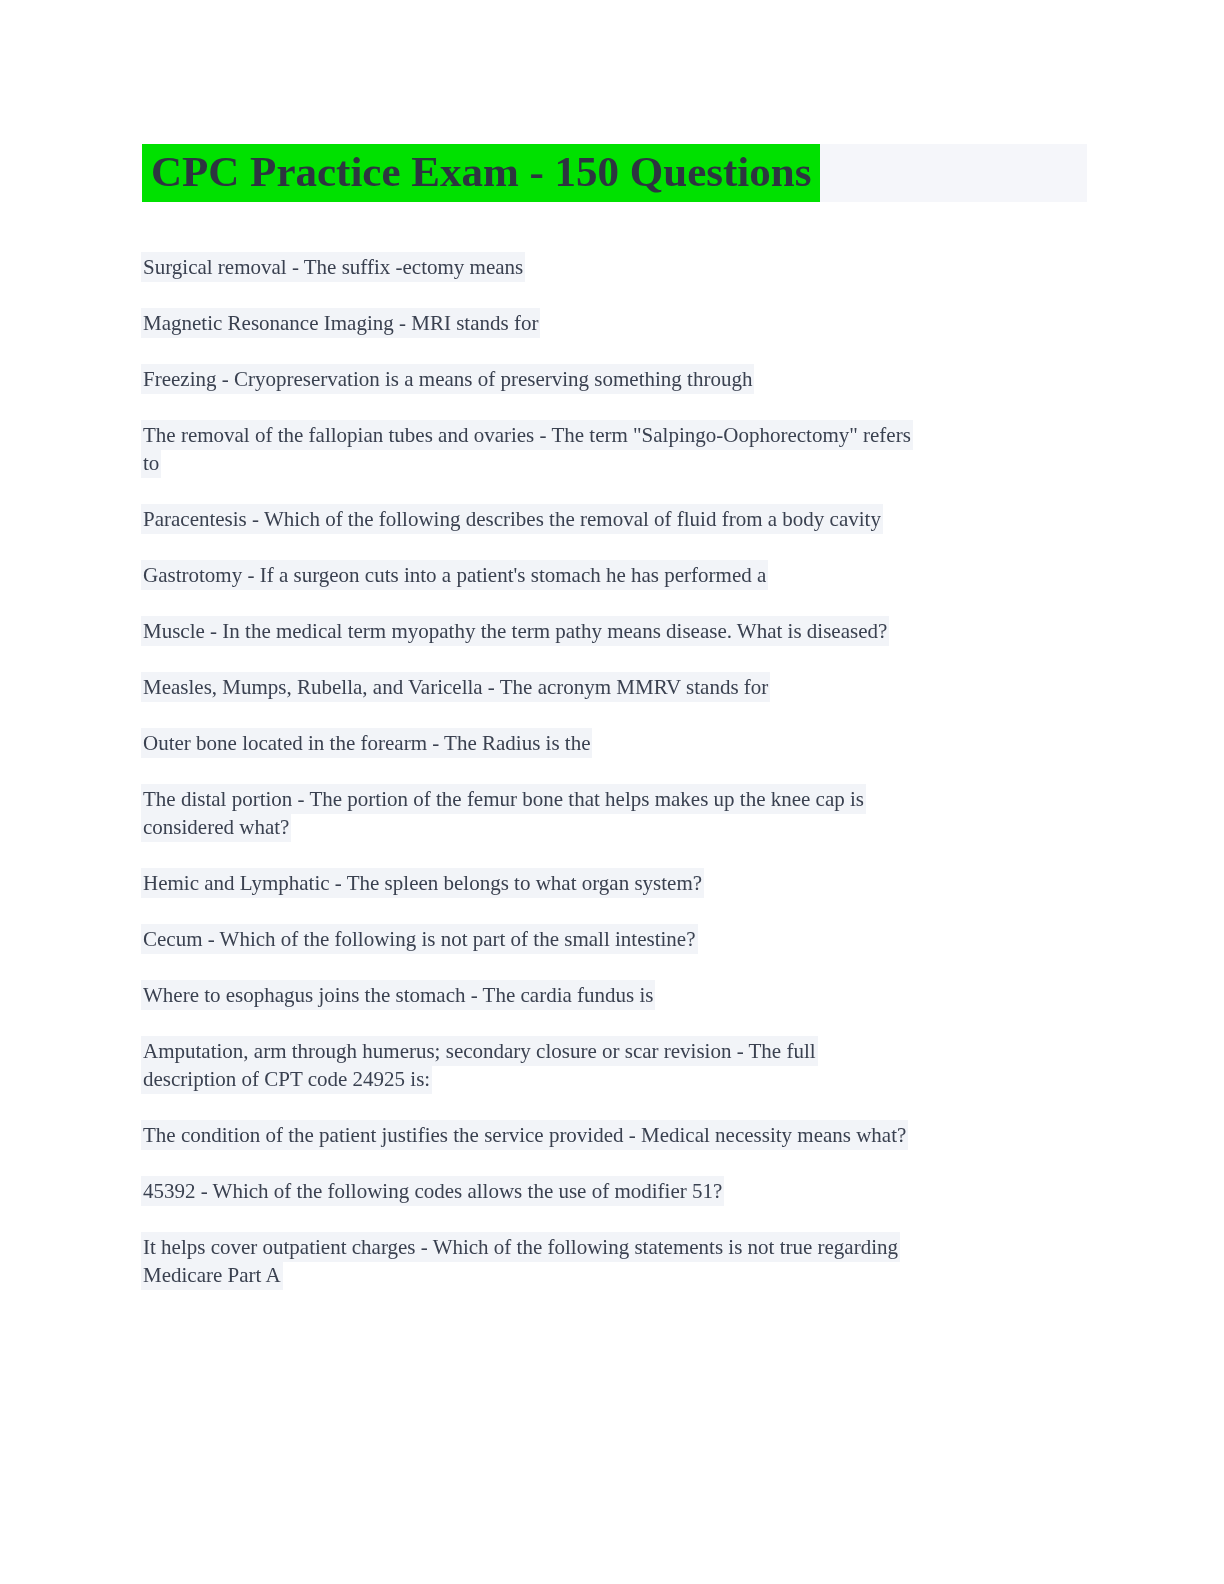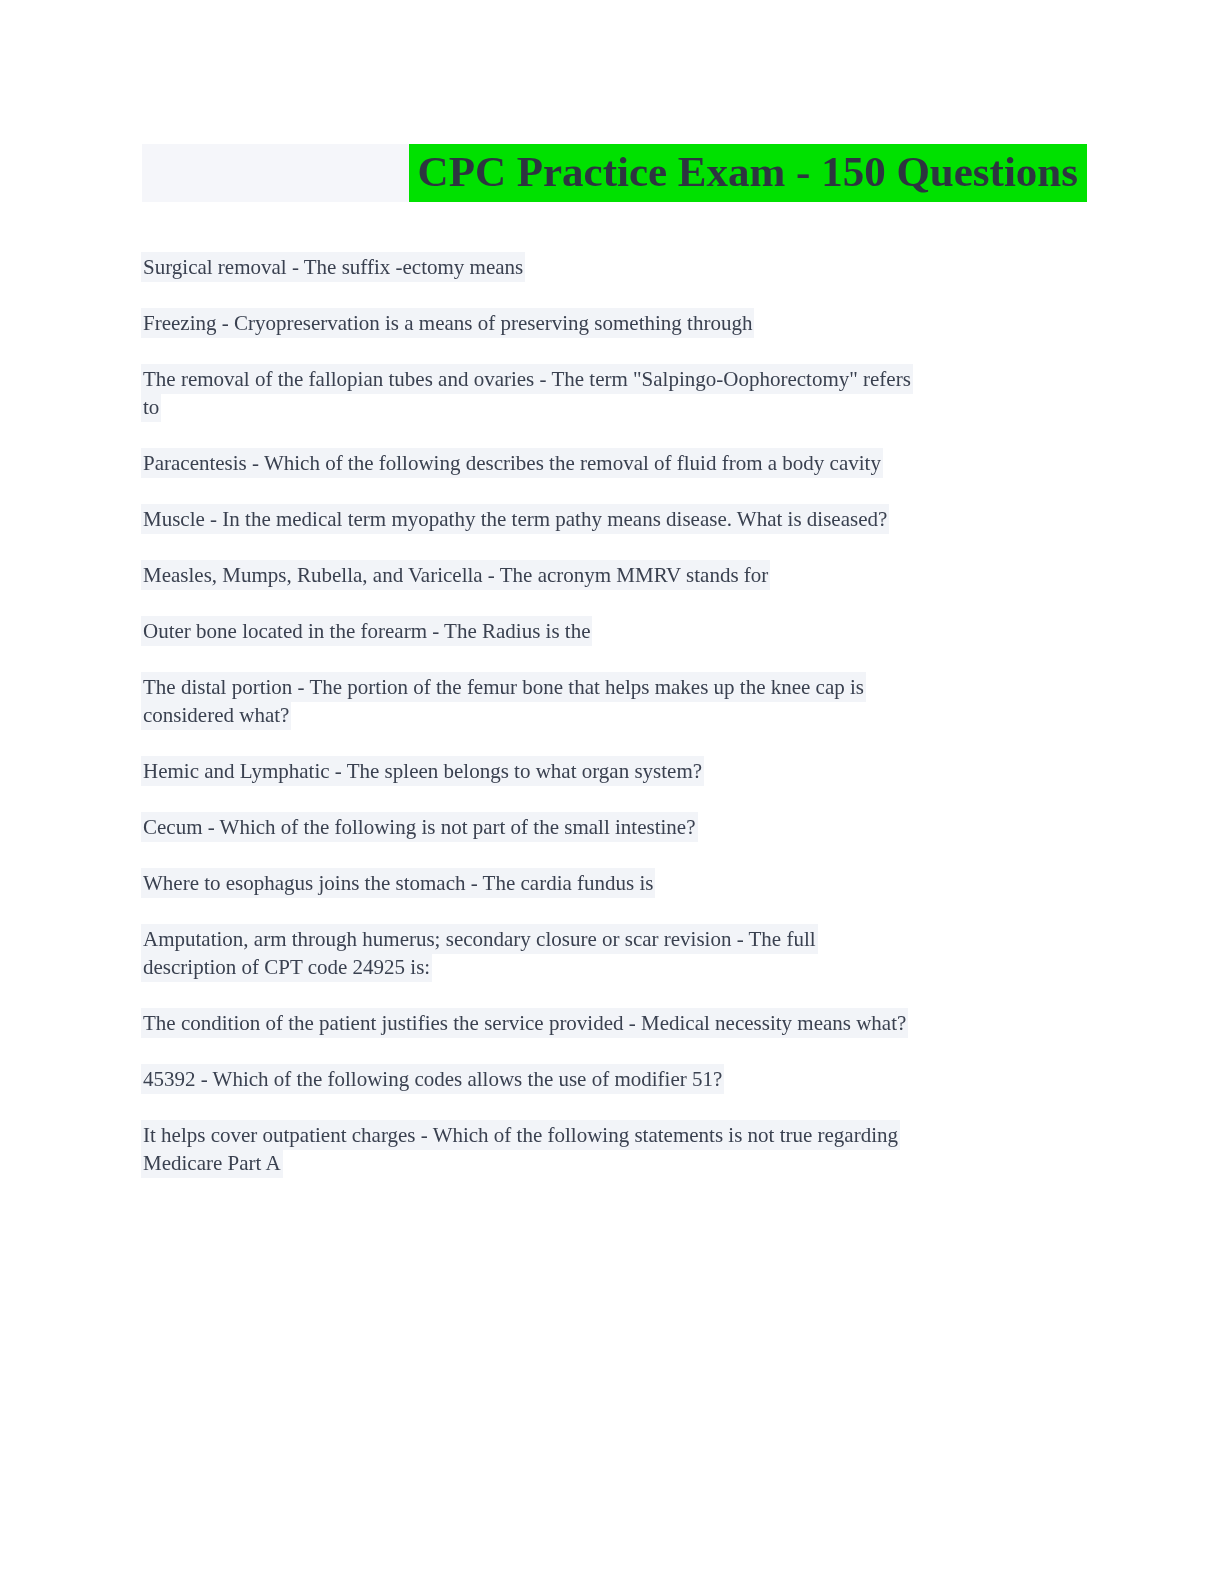--- a/index.html
+++ b/index.html
@@ -13,21 +13,21 @@
     height: 1584px;
     background: #ffffff;
     overflow: hidden;
     font-family: "Liberation Serif", "DejaVu Serif", serif;
   }
   .title-bar {
     margin: 144px 0 0 142px;
     width: 945px;
     height: 58px;
     line-height: 58px;
-    text-align: right;
+    text-align: left;
     background: var(--bar-bg, #f5f6fa);
   }
   .title-text {
     display: inline-block;
     height: 58px;
     line-height: 56px;
     background: var(--green, #00e100);
     padding: 0 9px;
     font-weight: bold;
     font-size: 43px;
@@ -58,34 +58,40 @@
 
 <div class="doc">
   <div class="title-bar">
     <span class="title-text">CPC Practice Exam - 150 Questions</span>
   </div>
   <div class="qa-list">
   <div class="qa-para">
     <span class="hl">Surgical removal - The suffix -ectomy means</span>
   </div>
 
+  <div class="qa-para">
+    <span class="hl">Magnetic Resonance Imaging - MRI stands for</span>
+  </div>
 
   <div class="qa-para">
     <span class="hl">Freezing - Cryopreservation is a means of preserving something through</span>
   </div>
 
   <div class="qa-para">
     <span class="hl">The removal of the fallopian tubes and ovaries - The term "Salpingo-Oophorectomy" refers
 to</span>
   </div>
 
   <div class="qa-para">
     <span class="hl">Paracentesis - Which of the following describes the removal of fluid from a body cavity</span>
   </div>
 
+  <div class="qa-para">
+    <span class="hl">Gastrotomy - If a surgeon cuts into a patient's stomach he has performed a</span>
+  </div>
 
   <div class="qa-para">
     <span class="hl">Muscle - In the medical term myopathy the term pathy means disease. What is diseased?</span>
   </div>
 
   <div class="qa-para">
     <span class="hl">Measles, Mumps, Rubella, and Varicella - The acronym MMRV stands for</span>
   </div>
 
   <div class="qa-para">

